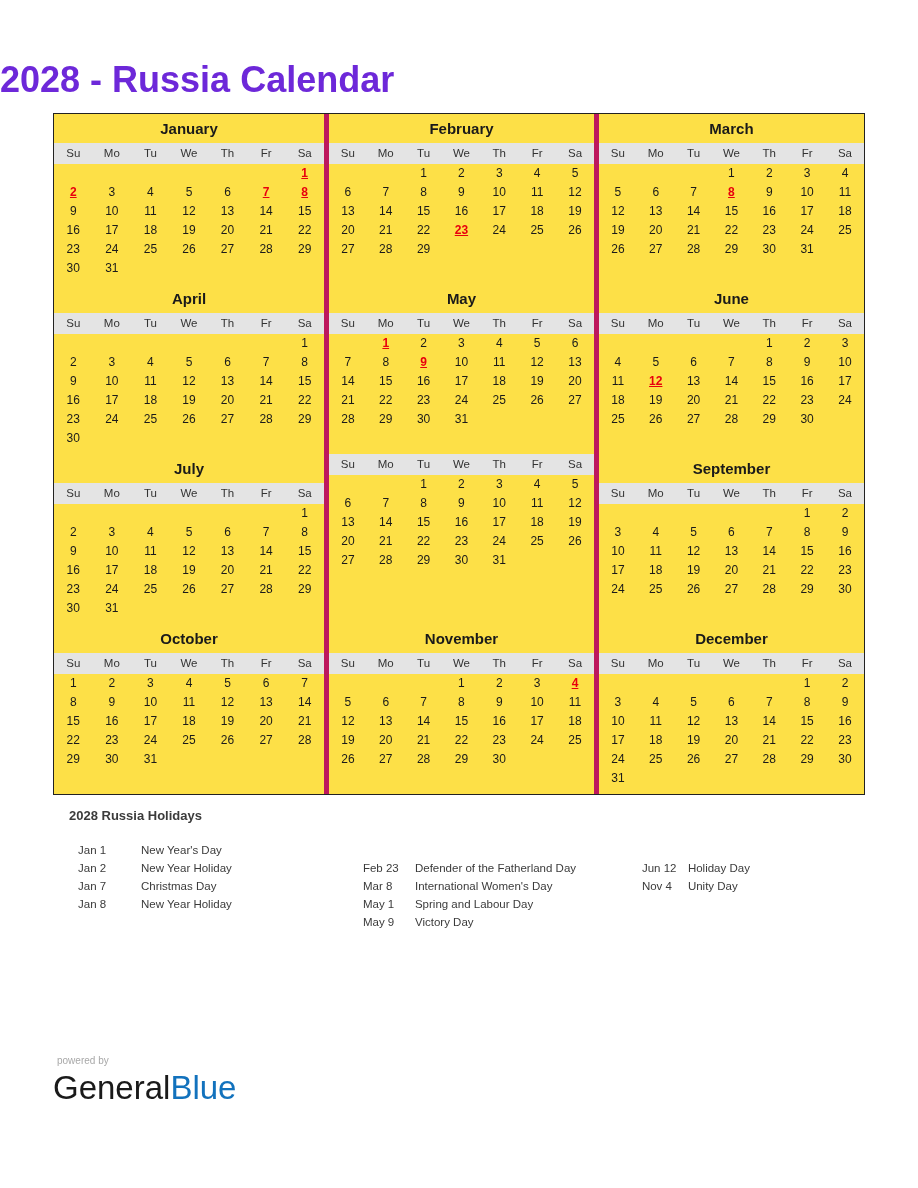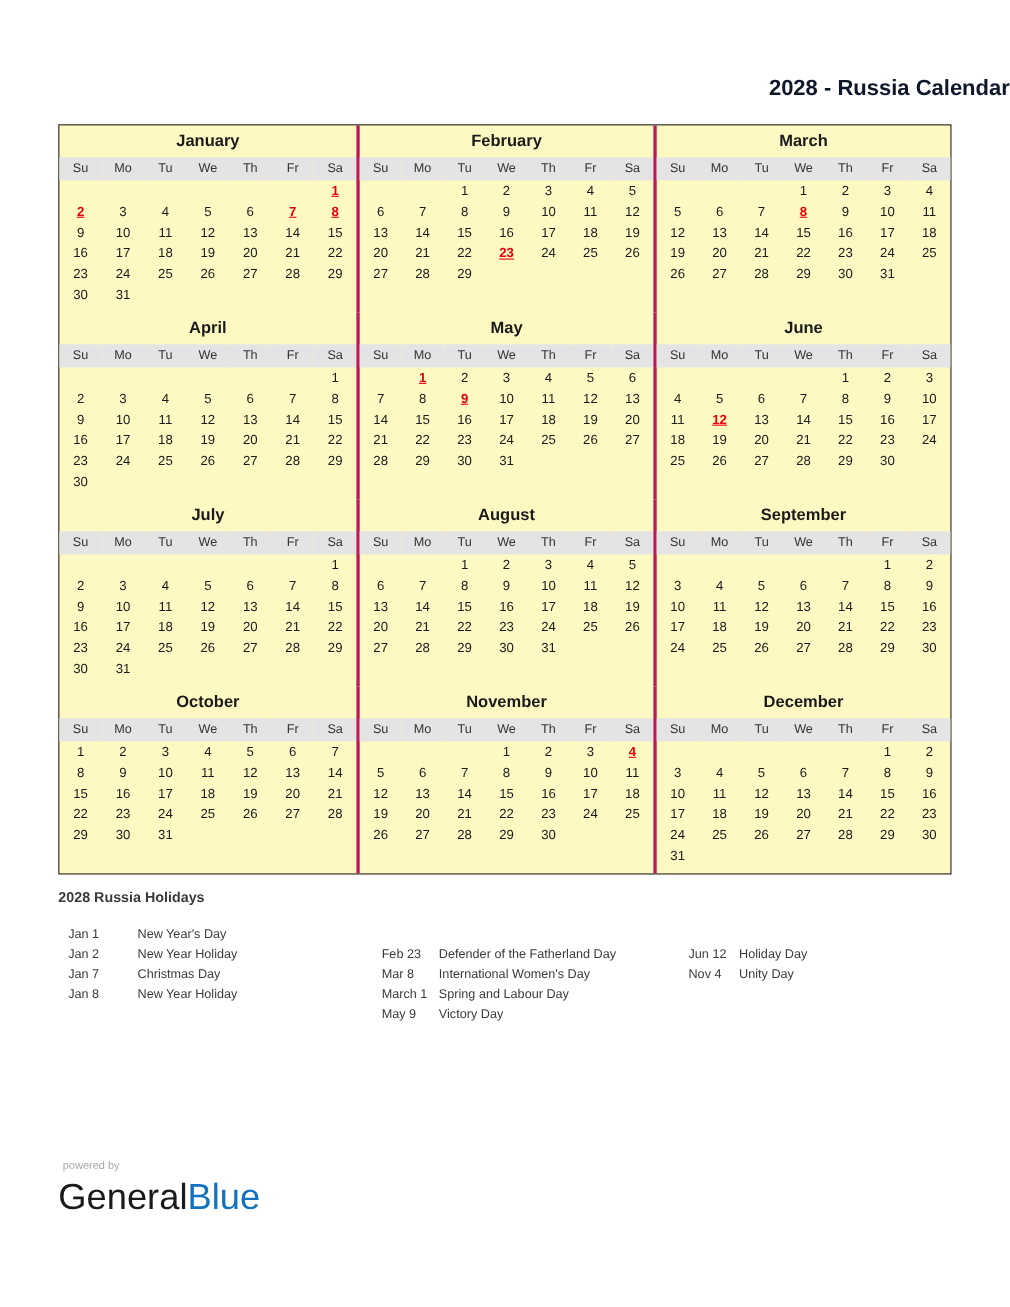--- a/index.html
+++ b/index.html
@@ -19,52 +19,52 @@
   .page {
     width: 918px;
     height: 1188px;
     box-sizing: border-box;
     padding: 0;
     position: relative;
   }
 
   
   .title {
-    text-align: right;
-    font-size: 20px;
+    text-align: left;
+    font-size: 36px;
     font-weight: bold;
-    color: #0f172a;
+    color: #6d28d9;
     letter-spacing: 0px;
     padding-top: 60px;
     padding-bottom: 0;
     line-height: 40px;
   }
 
   
   .calendar-frame {
     position: absolute;
     left: 53px;
     top: 113px;
     width: 812px;
     border: 1px solid #222222;
     box-sizing: border-box;
-    background: #fef9c3;
+    background: #fde047;
   }
 
   .quarter-row {
     display: flex;
     width: 100%;
   }
 
   .month-block {
     width: 33.3333%;
     box-sizing: border-box;
     position: relative;
   }
-  .month-block.sep-left { border-left: 3px solid #be185d; }
+  .month-block.sep-left { border-left: 5px solid #be185d; }
 
   .month-name {
     text-align: center;
     font-size: 15px;
     font-weight: bold;
     color: #1a1a1a;
     padding: 7px 0 6px 0;
     line-height: 16px;
   }
 
@@ -95,21 +95,21 @@
     font-weight: bold;
     text-decoration: underline;
   }
   table.month-table td.empty { color: transparent; }
 
   .month-pad { height: 6px; }
 
   
   .holidays {
     position: absolute;
-    left: 53px;
+    left: 69px;
     top: 808px;
     width: 812px;
   }
   .holidays-title {
     font-size: 13px;
     font-weight: bold;
     color: #3b3b3b;
     margin-bottom: 18px;
   }
   .holiday-columns {
@@ -678,21 +678,20 @@
                   <td class="empty">&nbsp;</td>
                   <td class="empty">&nbsp;</td>
                   <td class="empty">&nbsp;</td>
                   <td class="empty">&nbsp;</td>
                 </tr>
               </tbody>
             </table>
             <div class="month-pad"></div>
           </div>
           <div class="month-block sep-left">
-            <div class="month-name">August</div>
             <table class="month-table">
               <thead>
                 <tr>
                   <th>Su</th>
                   <th>Mo</th>
                   <th>Tu</th>
                   <th>We</th>
                   <th>Th</th>
                   <th>Fr</th>
                   <th>Sa</th>
@@ -1080,21 +1079,21 @@
           <div class="spacer-row">&nbsp;</div>
           <div class="holiday-row">
             <span class="holiday-date">Feb 23</span>
             <span class="holiday-name">Defender of the Fatherland Day</span>
           </div>
           <div class="holiday-row">
             <span class="holiday-date">Mar 8</span>
             <span class="holiday-name">International Women's Day</span>
           </div>
           <div class="holiday-row">
-            <span class="holiday-date">March 1</span>
+            <span class="holiday-date">May 1</span>
             <span class="holiday-name">Spring and Labour Day</span>
           </div>
           <div class="holiday-row">
             <span class="holiday-date">May 9</span>
             <span class="holiday-name">Victory Day</span>
           </div>
         </div>
         <div class="holiday-col col-3">
           <div class="spacer-row">&nbsp;</div>
           <div class="holiday-row">

